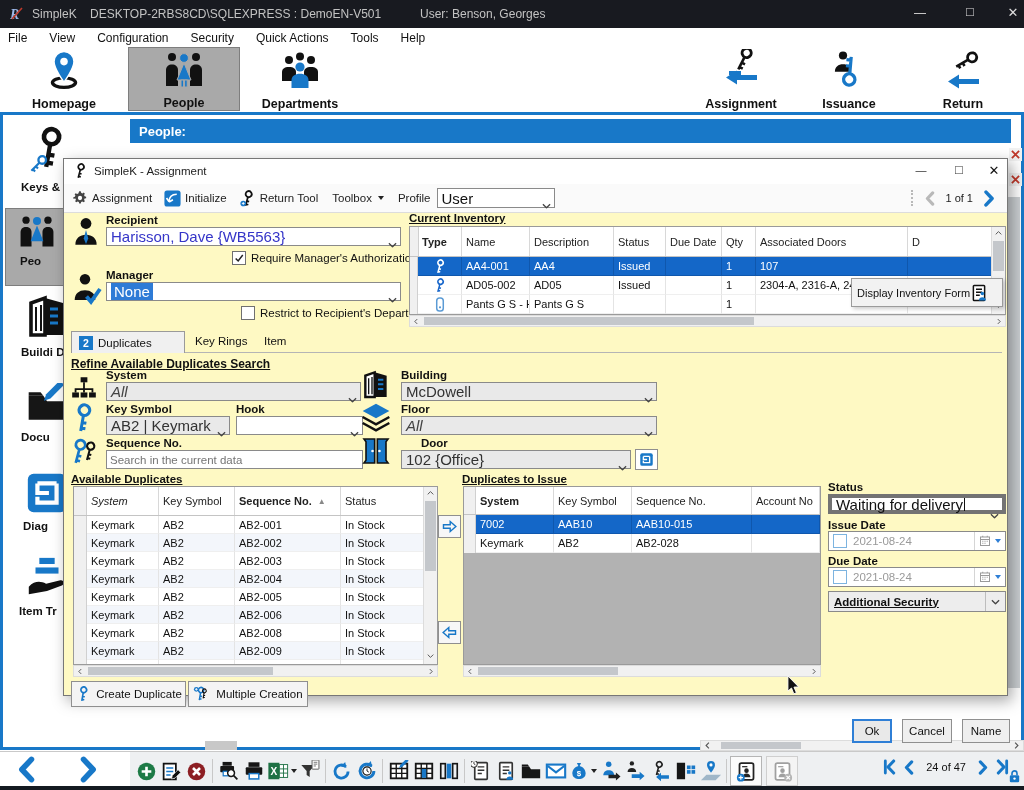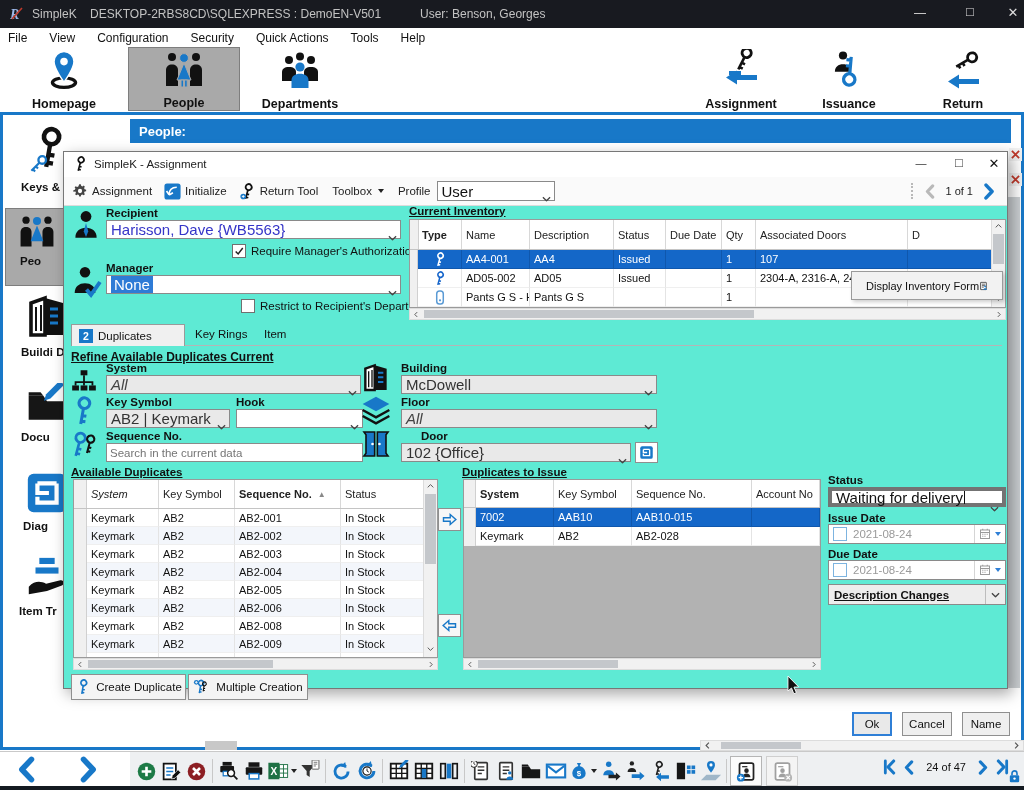--- a/index.html
+++ b/index.html
@@ -406,21 +406,21 @@
   <div class="abs hsb" style="left:700px;top:740px;width:324px;height:11px;">
     <span class="sbarrow" style="left:3px;top:1px;"><svg width="7" height="7" viewBox="0 0 10 10">
           <path d="M7 1 L3 5 L7 9" fill="none" stroke="#555" stroke-width="1.6"></path>
         </svg></span>
     <div class="thumb" style="left:20px;top:1px;width:80px;height:7px;"></div>
     <span class="sbarrow" style="right:3px;top:1px;"><svg width="7" height="7" viewBox="0 0 10 10">
           <path d="M3 1 L7 5 L3 9" fill="none" stroke="#555" stroke-width="1.6"></path>
         </svg></span>
   </div>
 
-  <div class="abs" style="left:63px;top:151px;width:945px;height:538px;background:#5eead4;border:1px solid #777;box-sizing:border-box;box-shadow:4px 5px 14px rgba(0,0,0,.35);">
+  <div class="abs" style="left:63px;top:158px;width:945px;height:538px;background:#fef9c3;border:1px solid #777;box-sizing:border-box;box-shadow:4px 5px 14px rgba(0,0,0,.35);">
 
     <div class="abs" style="left:0;top:0;width:943px;height:25px;background:#fff;border-bottom:1px solid #e3e3e3;">
       <span class="abs" style="left:8px;top:4px;"><svg width="16" height="16" viewBox="0 0 24 24">
             <g color="#111" transform="rotate(-30 12 12)">
               <use href="#sy-key" width="24" height="24"></use>
             </g>
           </svg></span>
       <span class="abs" style="left:30px;top:6px;font-size:11.5px;color:#222;">SimpleK - Assignment</span>
       <span class="abs" style="left:845px;top:5px;width:24px;text-align:center;color:#333;font-size:11px;">—</span>
       <span class="abs" style="left:883px;top:3px;width:24px;text-align:center;color:#333;font-size:13px;">□</span>
@@ -589,41 +589,41 @@
     <div class="hsb" style="left:345px;top:156px;width:597px;height:12px;">
       <span class="sbarrow" style="left:3px;top:2px;"><svg width="6" height="7" viewBox="0 0 10 10">
             <path d="M7 1 L3 5 L7 9" fill="none" stroke="#555" stroke-width="1.6"></path>
           </svg></span>
       <div class="thumb" style="left:14px;top:1px;width:330px;height:8px;"></div>
       <span class="sbarrow" style="right:3px;top:2px;"><svg width="6" height="7" viewBox="0 0 10 10">
             <path d="M3 1 L7 5 L3 9" fill="none" stroke="#555" stroke-width="1.6"></path>
           </svg></span>
     </div>
 
-    <div class="abs" style="left:787px;top:119px;width:152px;height:29px;background:#f2f2f2;border:1px solid #9b9b9b;display:flex;align-items:center;padding:0 14px;box-sizing:border-box;z-index:5;box-shadow:2px 2px 4px rgba(0,0,0,.2);">
+    <div class="abs" style="left:787px;top:119px;width:152px;height:29px;background:#f2f2f2;border:1px solid #9b9b9b;display:flex;align-items:center;padding:0 5px;box-sizing:border-box;z-index:5;box-shadow:2px 2px 4px rgba(0,0,0,.2);">
       <span style="font-size:11px;color:#111;white-space:nowrap;">Display Inventory Form</span>
       <svg width="18" height="18" viewBox="0 0 24 24">
           <g color="#111">
             <use href="#sy-doc"></use>
           </g>
           <g color="#1878c8">
             <use href="#sy-person" x="9" y="9" width="15" height="15"></use>
           </g>
         </svg>
     </div>
 
     <div class="abs" style="left:7px;top:172px;width:114px;height:22px;background:#f0f0f0;border:1px solid #9a9a9a;border-bottom:none;display:flex;align-items:center;gap:5px;padding:0 7px;box-sizing:border-box;z-index:2;">
       <span style="width:14px;height:14px;background:#1878c8;color:#fff;font-size:10.5px;font-weight:bold;display:flex;align-items:center;justify-content:center;">2</span>
       <span class="lbl">Duplicates</span>
     </div>
     <div class="abs lbl" style="left:131px;top:176px;">Key Rings</div>
     <div class="abs lbl" style="left:200px;top:176px;">Item</div>
     <div class="abs" style="left:7px;top:193px;width:931px;height:1px;background:#b5b5b5;z-index:1;"></div>
 
-    <span class="abs lbl b u" style="left:7px;top:198px;font-size:12px;">Refine Available Duplicates Current</span>
+    <span class="abs lbl b u" style="left:7px;top:198px;font-size:12px;">Refine Available Duplicates Search</span>
 
     <span class="abs" style="left:4px;top:216px;"><svg width="32" height="27" viewBox="0 0 24 24" color="#111">
           <use href="#sy-orgtree"></use>
         </svg></span>
     <span class="abs lbl b" style="left:42px;top:210px;">System</span>
     <div class="sel gray" style="left:42px;top:223px;width:255px;">
       <span class="it">All</span>
       <span class="chev"><svg width="9" height="6" viewBox="0 0 10 6" color="#444">
             <use href="#sy-chev"></use>
           </svg></span>
@@ -858,21 +858,21 @@
       <span class="check" style="border-color:#7db4e0;"></span>
       <span style="font-size:11.5px;color:#9a9a9a;margin-left:6px;flex:1;">2021-08-24</span>
       <span style="display:flex;align-items:center;gap:2px;border-left:1px solid #d5d5d5;padding:0 4px;height:100%;">
         <svg width="12" height="12" viewBox="0 0 24 24" color="#9a9a9a">
             <use href="#sy-cal"></use>
           </svg>
         <span class="caret" style="border-top-color:#2f7fd6;"></span>
       </span>
     </div>
     <div class="abs" style="left:764px;top:432px;width:178px;height:21px;background:#ededed;border:1px solid #8a8a8a;box-sizing:border-box;display:flex;align-items:center;">
-      <span class="lbl b u" style="padding-left:5px;flex:1;">Description Changes</span>
+      <span class="lbl b u" style="padding-left:5px;flex:1;">Additional Security</span>
       <span style="width:19px;height:100%;border-left:1px solid #bdbdbd;display:flex;align-items:center;justify-content:center;">
           <svg width="9" height="6" viewBox="0 0 10 6" color="#444">
             <use href="#sy-chev"></use>
           </svg>
         </span>
     </div>
 
     <div class="btn" style="left:7px;top:522px;width:115px;height:26px;background:#f4f4f4;">
       <svg width="16" height="16" viewBox="0 0 24 24" color="#1878c8">
           <g transform="rotate(-35 12 12)">

